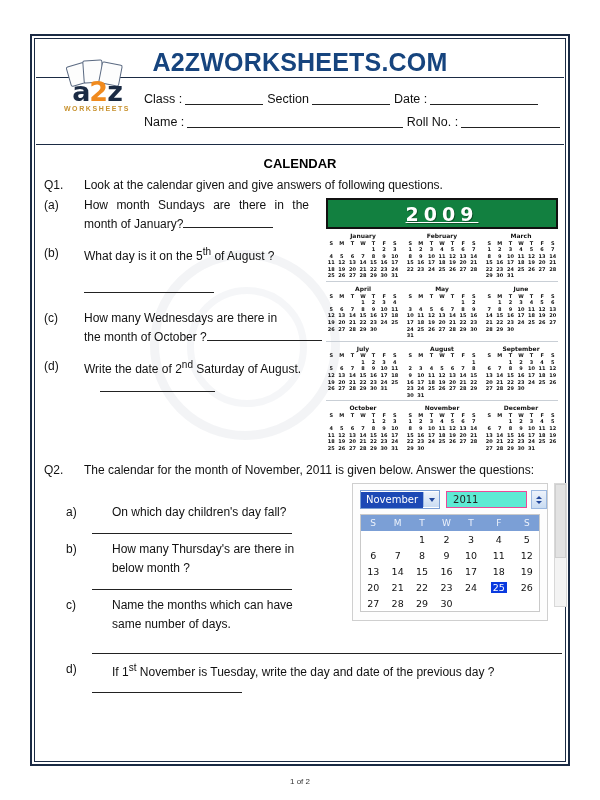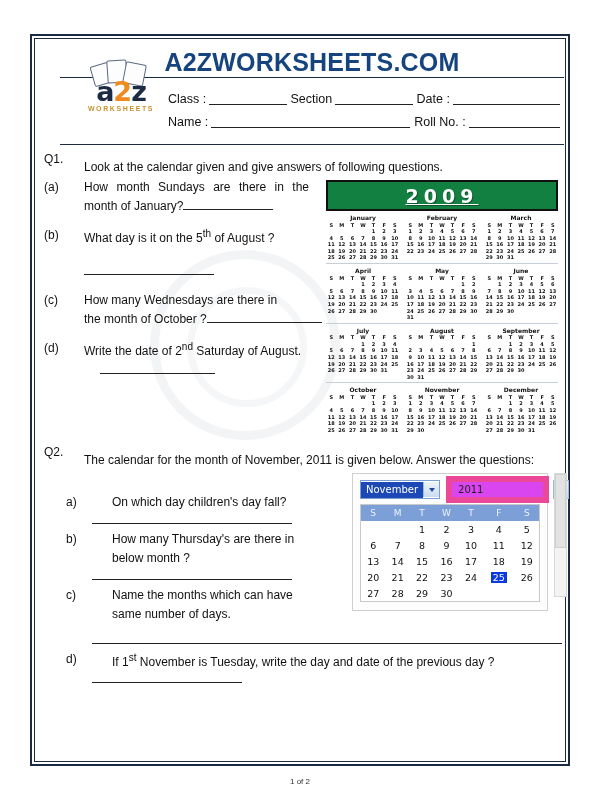--- a/index.html
+++ b/index.html
@@ -16,21 +16,21 @@
   .watermark{position:absolute;left:150px;top:250px;width:190px;height:190px;border-radius:50%;
     border:9px solid rgba(120,130,150,0.09);box-sizing:border-box;z-index:0;}
   .watermark:after{content:"";position:absolute;left:28px;top:28px;width:106px;height:106px;border-radius:50%;
     border:7px solid rgba(120,130,150,0.07);}
 
   .content{position:absolute;left:36px;top:40px;width:528px;height:720px;z-index:2;}
 
   
   .site-title{text-align:center;font-size:25px;font-weight:bold;color:#16447e;letter-spacing:.2px;padding-top:8px;}
   .hdr-rule{height:1px;background:#1b2b44;margin:0;}
-  .hdr-block{position:relative;padding:0 0 4px 0;margin-left:24px;}
+  .hdr-block{position:relative;padding:0 0 4px 0;}
   .logo{position:absolute;left:22px;top:18px;width:78px;height:62px;}
   .logo .papers{position:absolute;left:8px;top:0px;width:62px;height:26px;}
   .logo .pg{position:absolute;background:#fdfdfd;border:1.4px solid #5b6a82;border-radius:2px;}
   .logo .pg1{left:2px;top:6px;width:17px;height:19px;transform:rotate(-16deg);}
   .logo .pg2{left:17px;top:2px;width:18px;height:21px;transform:rotate(-4deg);}
   .logo .pg3{left:34px;top:5px;width:19px;height:20px;transform:rotate(11deg);}
   .logo .a2z{position:absolute;left:0px;top:20px;width:78px;text-align:center;font-size:27px;font-weight:bold;
     font-family:"DejaVu Sans",sans-serif;color:#1b2b44;line-height:1;letter-spacing:-1px;}
   .logo .a2z .two{color:#f08a1e;}
   .logo .wsl{position:absolute;left:0;top:47px;width:78px;text-align:center;font-size:7px;font-weight:bold;
@@ -38,21 +38,21 @@
   .fields{padding:14px 0 6px 108px;}
   .frow{display:flex;align-items:flex-end;font-size:12.5px;color:#111;margin-bottom:9px;}
   .flabel{white-space:nowrap;}
   .fline{border-bottom:1px solid #222;height:12px;margin:0 4px 1px 3px;}
 
   
   .sheet-title{text-align:center;font-weight:bold;font-size:13px;color:#000;padding:7px 0 4px;}
 
   .q-line{display:flex;font-size:12px;color:#111;padding:3px 0 2px 8px;}
   .q-num{width:40px;flex:none;}
-  .q-text{flex:1;margin-top:8px;}
+  .q-text{flex:1;}
 
   .cols{display:flex;padding:2px 6px 0 8px;}
   .col-left{width:278px;flex:none;}
   .col-right{flex:1;padding-left:4px;}
 
   .sub{display:flex;font-size:12px;color:#111;margin-bottom:9px;line-height:1.62;}
   .sub .lbl{width:40px;flex:none;}
   .sub .bdy{flex:1;}
   .just{text-align:justify;text-align-last:justify;}
   .blank{display:inline-block;border-bottom:1px solid #222;vertical-align:baseline;}
@@ -79,22 +79,22 @@
   .dp{width:196px;background:#fdfdfd;border:1px solid #cfcfcf;padding:6px 7px 8px;box-sizing:border-box;}
   .dp-top{display:flex;align-items:center;gap:6px;margin-bottom:5px;}
   .dp-sel{display:flex;align-items:center;border:1px solid #7a9fd4;background:#fff;height:17px;}
   .dp-sel .val{background:#1c49b5;color:#fff;font-size:10px;padding:1px 5px;line-height:14px;
     font-family:"DejaVu Sans",sans-serif;white-space:nowrap;}
   .dp-sel .arrow{width:15px;height:15px;background:linear-gradient(#eef3fb,#c9dcf2);border-left:1px solid #9bb8e0;
     display:flex;align-items:center;justify-content:center;}
   .dp-sel .arrow i{border-left:3.5px solid transparent;border-right:3.5px solid transparent;
     border-top:4px solid #22489d;display:block;font-style:normal;}
   .dp-yr{display:flex;align-items:center;height:17px;}
-  .dp-yr .ybox{border:6px solid #ec4899;background:#d946ef;width:73px;height:15px;font-size:10px;color:#222;
-    padding:0 12px 0 6px;line-height:15px;font-family:"DejaVu Sans",sans-serif;}
+  .dp-yr .ybox{border:1px solid #ec4899;background:#5eead4;width:73px;height:15px;font-size:10px;color:#222;
+    padding:0 0 0 6px;line-height:15px;font-family:"DejaVu Sans",sans-serif;}
   .dp-yr .spin{width:14px;height:17px;background:linear-gradient(#eef3fb,#c9dcf2);border:1px solid #9bb8e0;
     margin-left:4px;display:flex;flex-direction:column;align-items:center;justify-content:center;gap:2px;}
   .dp-yr .spin i{display:block;font-style:normal;border-left:3px solid transparent;border-right:3px solid transparent;}
   .dp-yr .spin .up{border-bottom:3.5px solid #22489d;}
   .dp-yr .spin .dn{border-top:3.5px solid #22489d;}
   .dp-grid{border:1px solid #c9c9c9;background:#fff;}
   .dp-grid table{border-collapse:collapse;width:100%;}
   .dp-grid th{background:#7b9fd6;color:#edf2fb;font-size:9px;font-weight:normal;height:14px;text-align:center;
     font-family:"DejaVu Sans",sans-serif;}
   .dp-grid td{font-size:9.5px;text-align:center;height:14px;color:#111;font-family:"DejaVu Sans",sans-serif;}
@@ -150,20 +150,21 @@
         <div class="frow">
           <span class="flabel">Name :</span>
           <span class="fline" style="width:218px"></span>
           <span class="flabel">Roll No. :</span>
           <span class="fline" style="width:100px"></span>
         </div>
       </div>
       <div class="hdr-rule"></div>
     </div>
 
+    <div class="sheet-title">CALENDAR</div>
 
     <div class="q-line">
       <span class="q-num">Q1.</span>
       <span class="q-text">Look at the calendar given and give answers of following questions.</span>
     </div>
 
     <div class="cols">
       <div class="col-left">
 
         <div class="sub">

